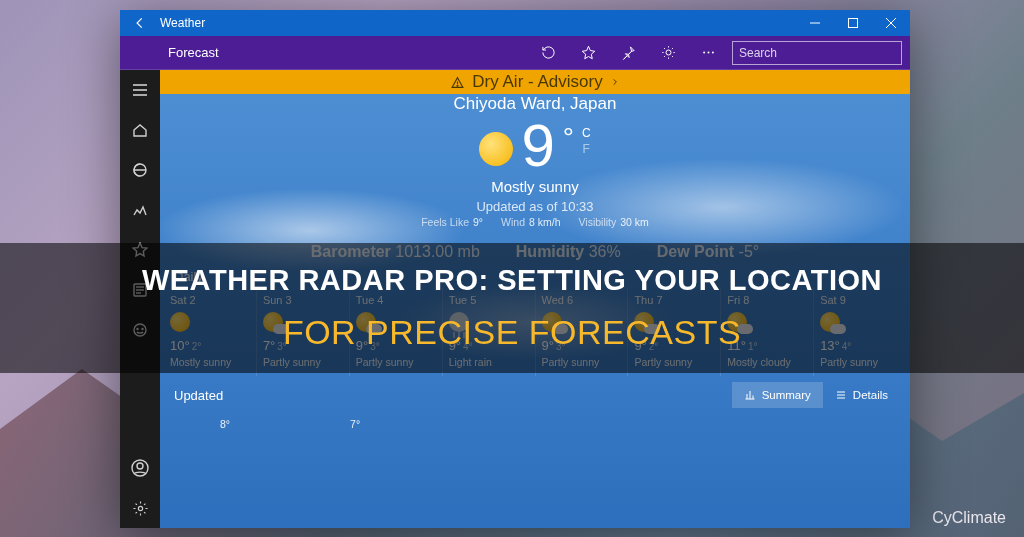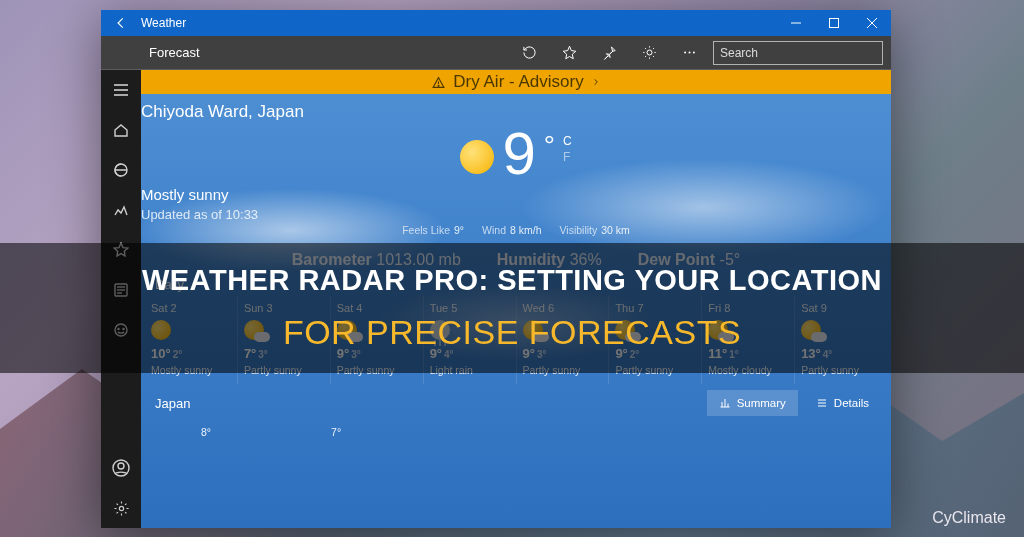--- a/index.html
+++ b/index.html
@@ -23,22 +23,22 @@
     position:absolute; left:0; right:0; top:243px; height:130px;
     background:rgba(0,0,0,.55);
     display:flex; flex-direction:column; align-items:center; justify-content:center;
     color:#fff; text-align:center; letter-spacing:.5px;
   }
   .headline .l1 { font-size:29px; font-weight:700; }
   .headline .l2 { font-size:34px; font-weight:500; color:#f7b92b; margin-top:16px; }
 
   
   .appwin {
-    position:absolute; left:101px; top:10px; width:790px; height:518px;
-    background:#404040;
+    position:absolute; left:120px; top:10px; width:790px; height:518px;
+    background:#4c1d95;
     box-shadow:0 8px 50px rgba(0,0,0,.45);
     display:flex; flex-direction:column;
   }
   .titlebar {
     height:26px; background:#0f66c8; display:flex; align-items:center; color:#fff;
   }
   .titlebar .back { width:40px; display:flex; justify-content:center; align-items:center; font-size:13px; }
   .titlebar .ttl  { font-size:12px; }
   .winbtns { margin-left:auto; display:flex; }
   .winbtn { width:38px; height:26px; display:flex; align-items:center; justify-content:center; font-size:11px; }
@@ -78,21 +78,21 @@
       linear-gradient(#4f90d4 0%, #3d7fc9 50%, #2e6fbd 100%);
   }
 
   .advisory {
     position:relative; height:24px; background:#f0a400;
     display:flex; align-items:center; justify-content:center;
     color:#4b3800; font-size:17px; gap:8px;
   }
   .advisory .chev { font-size:10px; }
 
-  .hero { position:relative; padding-top:8px; }
+  .hero { position:relative; text-align:center; }
   .loc { font-size:17px; font-weight:300; }
   .temp-row { display:flex; align-items:flex-start; justify-content:center; gap:8px; margin-top:2px; }
   .sun-ico { width:34px; height:34px; border-radius:50%; background:radial-gradient(circle at 35% 35%, #ffe27a, #f6b200); margin-top:16px; }
   .temp { font-size:60px; font-weight:200; line-height:1; }
   .deg  { font-size:28px; font-weight:300; margin-top:6px; }
   .units { display:flex; flex-direction:column; font-size:12px; margin-top:10px; line-height:1.3; }
   .units .f { opacity:.55; }
   .cond { font-size:15px; font-weight:300; margin-top:2px; }
   .upd  { font-size:13px; opacity:.8; margin-top:4px; }
   .metrics { font-size:10.5px; opacity:.85; margin-top:2px; display:flex; gap:18px; justify-content:center; }
@@ -110,32 +110,32 @@
   .day .dt { opacity:.9; margin-bottom:6px; font-size:11px; }
   .day .ic { width:20px; height:20px; border-radius:50%; background:radial-gradient(circle at 35% 35%,#ffe27a,#f6b200); margin-bottom:6px; position:relative; }
   .day .ic.cloud::after{
     content:""; position:absolute; right:-6px; bottom:-2px; width:16px; height:10px;
     background:#e9eef4; border-radius:8px;
   }
   .day .ic.rain { background:#cfd9e4; }
   .day .ic.rain::after{
     content:""; position:absolute; left:4px; top:20px; width:2px; height:6px; background:#9fc2e8; box-shadow:5px 0 #9fc2e8, 10px 0 #9fc2e8;
   }
-  .day .t { font-size:13px;font-weight:bold; }
+  .day .t { font-size:13px; }
   .day .t .lo { font-size:10px; opacity:.7; margin-left:2px; }
   .day .c { font-size:10.5px; opacity:.9; margin-top:3px; white-space:nowrap; overflow:hidden; text-overflow:ellipsis; }
 
   
   .hourly-row { position:relative; display:flex; align-items:center; padding:6px 10px 0 14px; }
   .hourly-row h4 { font-size:13px; font-weight:400; }
   .hourly-row .sp { flex:1; }
   .pillbtn {
     height:26px; padding:0 12px; font-size:11.5px; color:#fff;
     display:flex; align-items:center; gap:6px;
-    background:rgba(255,255,255,.18); margin-left:6px;
+    background:rgba(255,255,255,.18); margin-left:0;
   }
   .pillbtn.ghost { background:transparent; }
   .hourly-ticks { position:relative; display:flex; gap:120px; padding:10px 0 0 60px; font-size:10.5px; opacity:.9; }
 
   svg { display:block; }
 </style>
 </head>
 <body>
 
 <div class="backdrop"></div>
@@ -321,21 +321,21 @@
             <div class="t">10°<span class="lo">2°</span></div>
             <div class="c">Mostly sunny</div>
           </div>
           <div class="day">
             <div class="dt">Sun 3</div>
             <div class="ic cloud"></div>
             <div class="t">7°<span class="lo">3°</span></div>
             <div class="c">Partly sunny</div>
           </div>
           <div class="day">
-            <div class="dt">Sat 4</div>
+            <div class="dt">Tue 4</div>
             <div class="ic cloud"></div>
             <div class="t">9°<span class="lo">3°</span></div>
             <div class="c">Partly sunny</div>
           </div>
           <div class="day">
             <div class="dt">Tue 5</div>
             <div class="ic rain"></div>
             <div class="t">9°<span class="lo">4°</span></div>
             <div class="c">Light rain</div>
           </div>
@@ -359,21 +359,21 @@
           </div>
           <div class="day">
             <div class="dt">Sat 9</div>
             <div class="ic cloud"></div>
             <div class="t">13°<span class="lo">4°</span></div>
             <div class="c">Partly sunny</div>
           </div>
         </div>
 
       <div class="hourly-row">
-        <h4>Japan</h4>
+        <h4>Updated</h4>
         <div class="sp"></div>
         <div class="pillbtn">
           <svg width="12" height="12" viewBox="0 0 24 24" fill="none" stroke="#fff" stroke-width="2">
               <path d="M3 20h18M6 20V10M12 20V4M18 20v-7"></path>
             </svg>
           <span>Summary</span>
         </div>
         <div class="pillbtn ghost">
           <svg width="12" height="12" viewBox="0 0 24 24" fill="none" stroke="#fff" stroke-width="2">
               <line x1="4" y1="6" x2="20" y2="6"></line>

